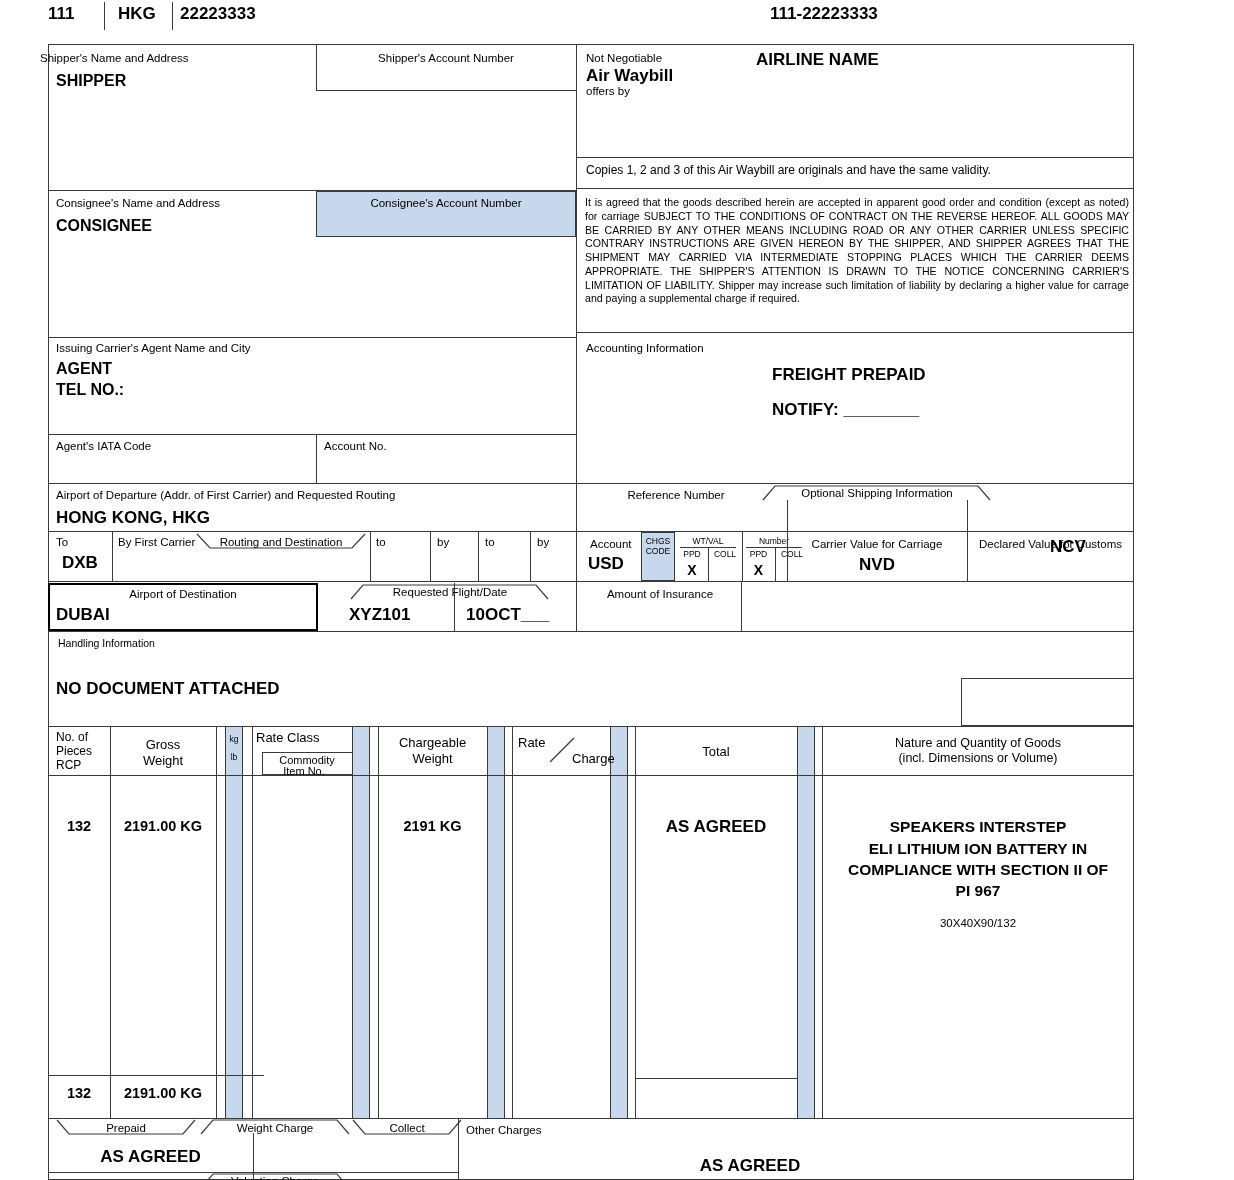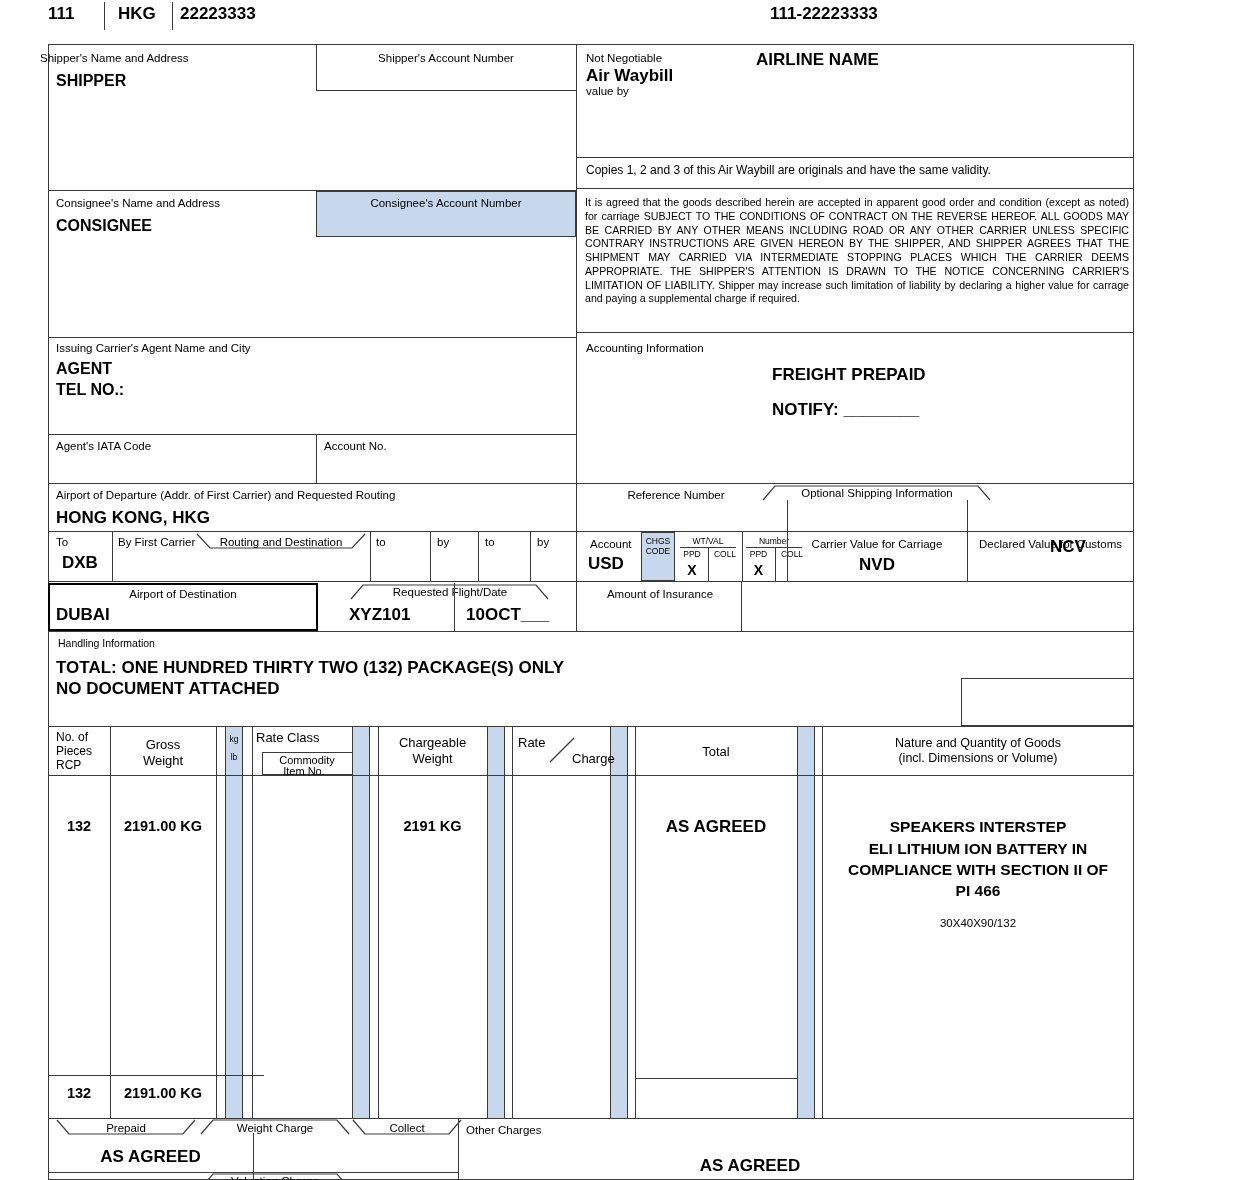--- a/index.html
+++ b/index.html
@@ -70,21 +70,21 @@
   <div class="abs lbl" style="left:40px; top:52px;">Shipper's Name and Address</div>
   <div class="abs val" style="left:56px; top:72px;">SHIPPER</div>
 
   <div class="vline" style="left:316px; top:44px; height:46px;"></div>
   <div class="hline" style="left:316px; top:90px; width:260px;"></div>
   <div class="abs lbl ctr" style="left:316px; top:52px; width:260px;text-align:center;">Shipper's Account Number</div>
   <div class="abs val" style="left:326px; top:68px;"></div>
 
   <div class="abs lbl" style="left:586px; top:52px;">Not Negotiable</div>
   <div class="abs" style="left:586px; top:66px; font-size:17px; font-weight:bold;">Air Waybill</div>
-  <div class="abs lbl" style="left:586px; top:85px;">value by</div>
+  <div class="abs lbl" style="left:586px; top:85px;">offers by</div>
   <div class="abs" style="left:756px; top:50px; font-size:17px; font-weight:bold;">AIRLINE NAME</div>
 
   <div class="hline" style="left:577px; top:157px; width:557px;"></div>
   <div class="abs lbl" style="left:586px; top:164px; font-size:12px;">Copies 1, 2 and 3 of this Air Waybill are originals and have the same validity.</div>
   <div class="hline" style="left:577px; top:188px; width:557px;"></div>
 
   <div class="hline" style="left:48px; top:190px; width:529px;"></div>
   <div class="abs lbl" style="left:56px; top:197px;">Consignee's Name and Address</div>
   <div class="abs val" style="left:56px; top:217px;">CONSIGNEE</div>
 
@@ -204,21 +204,20 @@
   <div class="vline" style="left:454px; top:583px; height:48px;"></div>
   <div class="abs val-lg" style="left:466px; top:605px;">10OCT___</div>
 
   <div class="vline" style="left:576px; top:581px; height:50px;"></div>
   <div class="abs lbl ctr" style="left:580px; top:588px; width:160px;">Amount of Insurance</div>
   <div class="abs val ctr" style="left:580px; top:606px; width:160px;"></div>
   <div class="vline" style="left:741px; top:581px; height:50px;"></div>
 
   <div class="hline" style="left:48px; top:631px; width:1086px;"></div>
   <div class="abs lbl-sm" style="left:58px; top:637px;">Handling Information</div>
-  <div class="abs val-lg" style="left:56px; top:658px;">TOTAL: ONE HUNDRED THIRTY TWO (132) PACKAGE(S) ONLY</div>
   <div class="abs val-lg" style="left:56px; top:679px;">NO DOCUMENT ATTACHED</div>
 
   <div class="bx" style="left:961px; top:678px; width:173px; height:48px;"></div>
   <div class="abs val ctr" style="left:961px; top:692px; width:173px;"></div>
 
   <div class="hline" style="left:48px; top:726px; width:1086px;"></div>
 
   <div class="vline" style="left:110px; top:726px; height:392px;"></div>
   <div class="vline" style="left:216px; top:726px; height:392px;"></div>
   <div class="abs blue" style="left:225px; top:727px; width:18px; height:391px; border-left:1px solid #3a3a3a; border-right:1px solid #3a3a3a;"></div>
@@ -270,21 +269,21 @@
   <div class="abs val-md ctr" style="left:225px; top:818px; width:18px; font-size:11px;"></div>
   <div class="abs val-md ctr" style="left:252px; top:818px; width:100px;"></div>
   <div class="abs val-md ctr" style="left:262px; top:838px; width:90px; font-size:12px;"></div>
   <div class="abs val-md ctr" style="left:378px; top:818px; width:109px;">2191 KG</div>
   <div class="abs val-md ctr" style="left:512px; top:818px; width:98px;"></div>
   <div class="abs val-lg ctr" style="left:635px; top:817px; width:162px;">AS AGREED</div>
 
   <div class="abs val-lg ctr" style="left:822px; top:818px; width:312px; font-size:15.5px;">SPEAKERS INTERSTEP</div>
   <div class="abs val-lg ctr" style="left:822px; top:840px; width:312px; font-size:15.5px;">ELI LITHIUM ION BATTERY IN</div>
   <div class="abs val-lg ctr" style="left:822px; top:861px; width:312px; font-size:15.5px;">COMPLIANCE WITH SECTION II OF</div>
-  <div class="abs val-lg ctr" style="left:822px; top:882px; width:312px; font-size:15.5px;">PI 466</div>
+  <div class="abs val-lg ctr" style="left:822px; top:882px; width:312px; font-size:15.5px;">PI 967</div>
   <div class="abs ctr" style="left:822px; top:917px; width:312px; font-size:11.5px; color:#000;">30X40X90/132</div>
 
   <div class="hline" style="left:635px; top:1078px; width:162px;"></div>
 
   <div class="hline" style="left:48px; top:1075px; width:216px;"></div>
   <div class="abs val-md ctr" style="left:48px; top:1085px; width:62px;">132</div>
   <div class="abs val-md ctr" style="left:110px; top:1085px; width:106px;">2191.00 KG</div>
 
   <div class="hline" style="left:48px; top:1118px; width:1086px;"></div>
 

